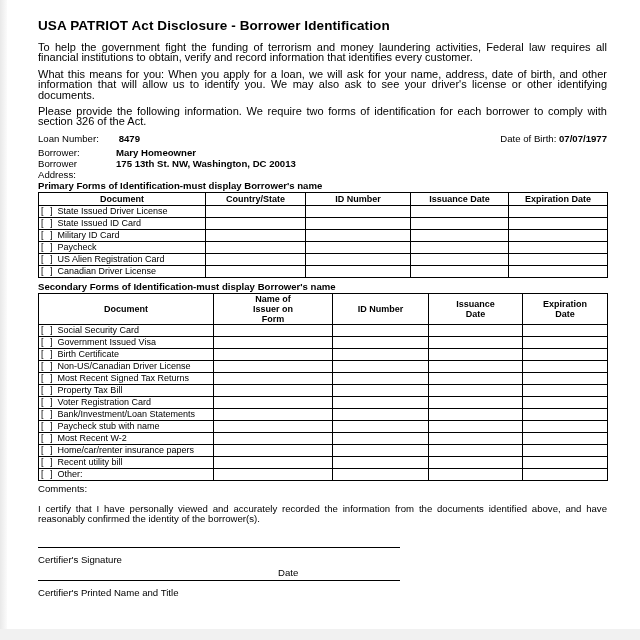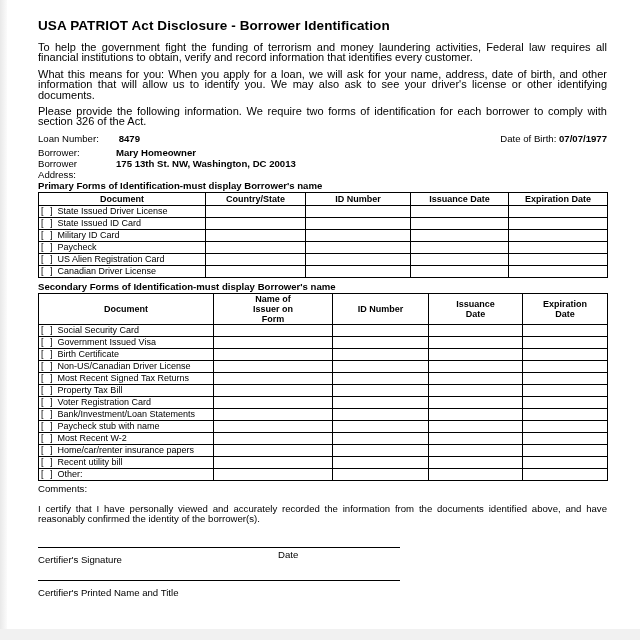--- a/index.html
+++ b/index.html
@@ -42,21 +42,21 @@
   td { height: 12px; font-size: 9px; padding: 0 2px; line-height: 11px; overflow: hidden; white-space: nowrap; }
   .tbl-secondary td { height: 10.8px; }
   .tbl-secondary { margin-bottom: 0; }
   .tbl-primary { margin-bottom: 3px; }
   .checkbox { letter-spacing: 2px; margin-right: 3px; font-size: 9px; }
   .th-narrow span { display: inline-block; max-width: 54px; }
   .comments { font-size: 9.6px; margin: 2px 0 10px 0; }
   .certify { font-size: 9.6px; line-height: 10.4px; text-align: justify; width: 569px; margin-bottom: 22px; }
   .sig-block { width: 362px; border-top: 1px solid #000; padding-top: 1px; position: relative; margin-bottom: 13px; }
   .sig-block .lbl { font-size: 9.6px; }
-  .sig-block .date-lbl { position: absolute; left: 240px; top: 1px; }
+  .sig-block .date-lbl { position: absolute; left: 240px; top: 19px; }
 </style>
 </head>
 <body>
 
 <div class="page">
   <div class="scan-edge-left"></div>
 
   <div class="title">USA PATRIOT Act Disclosure - Borrower Identification</div>
 
   <p class="para">To help the government fight the funding of terrorism and money laundering activities, Federal law requires all financial institutions to obtain, verify and record information that identifies every customer.</p>

